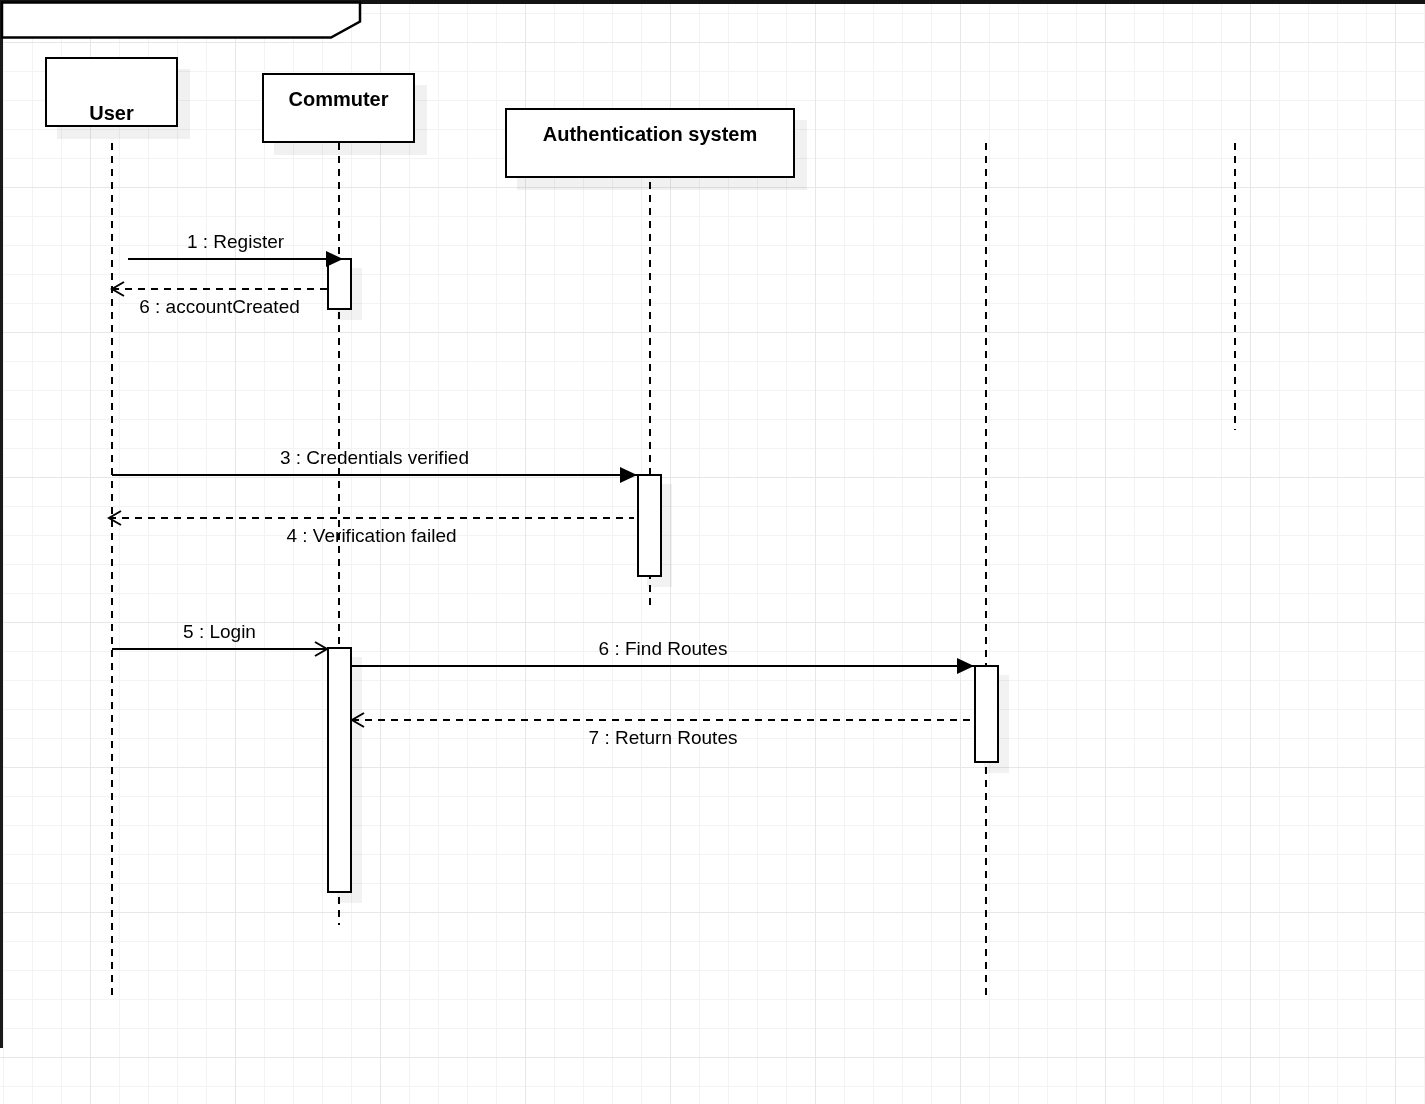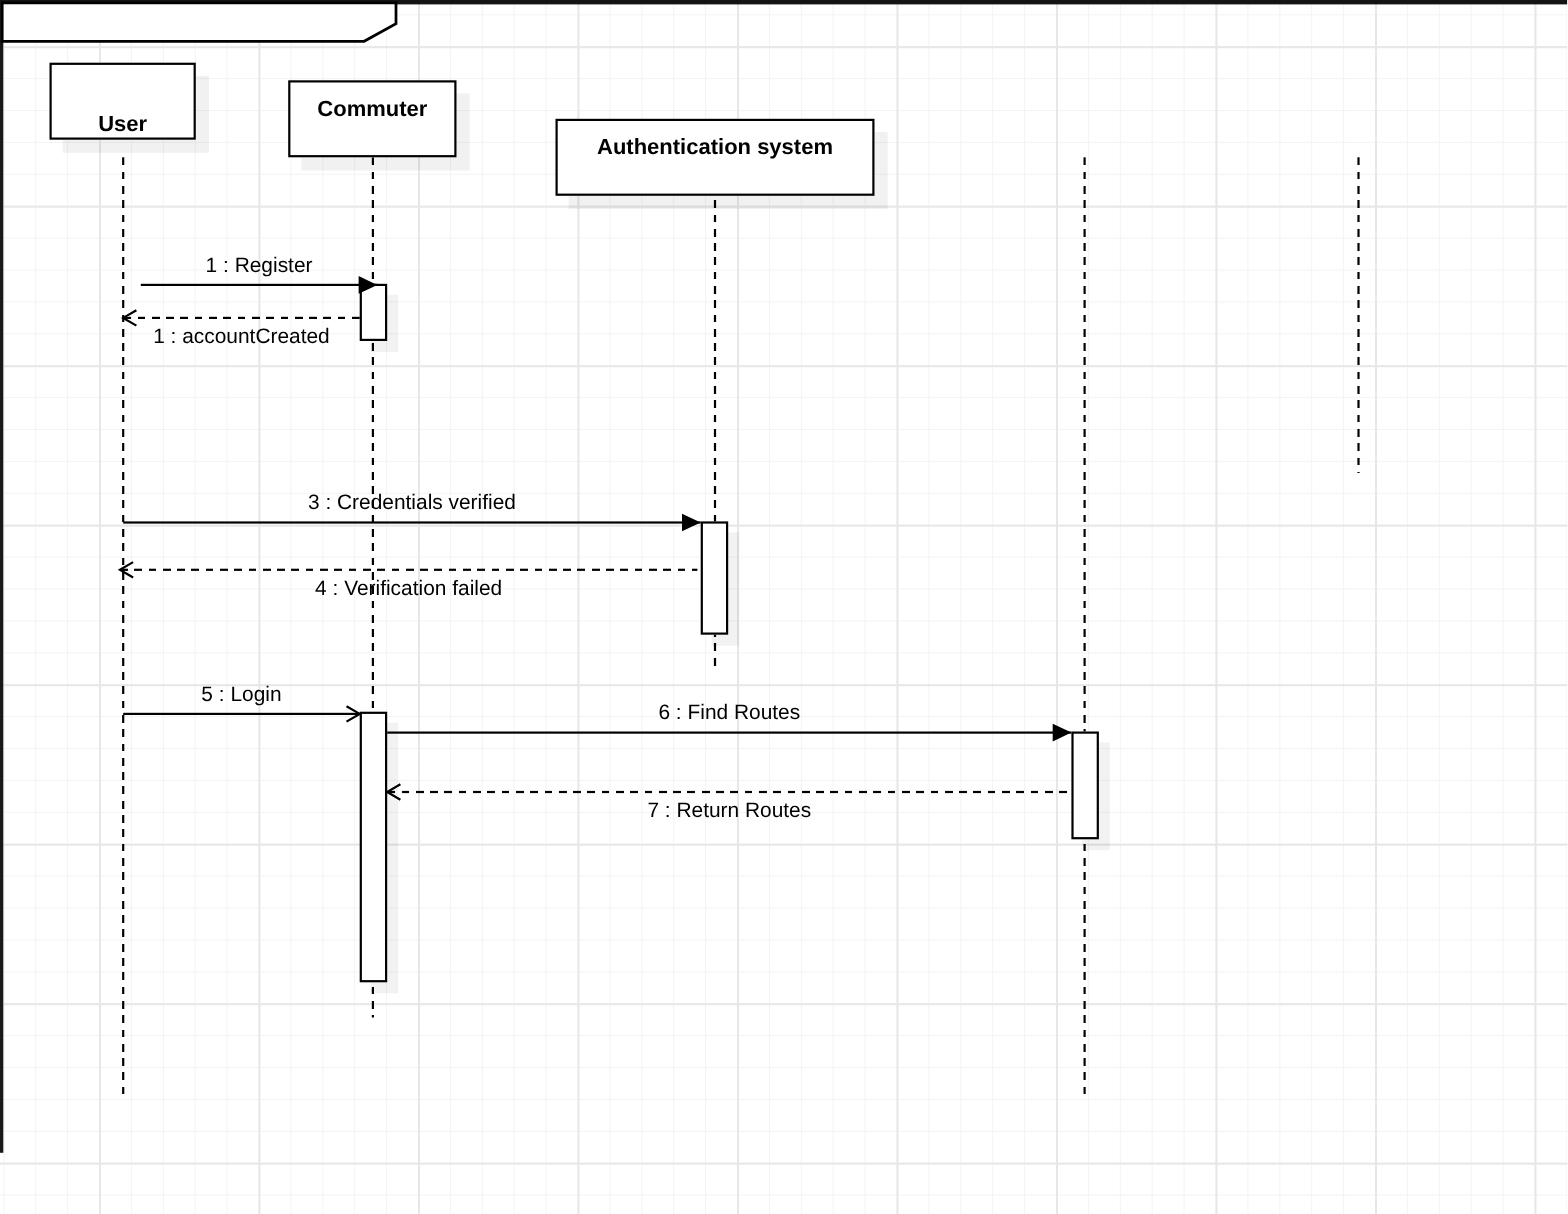--- a/index.html
+++ b/index.html
@@ -98,21 +98,21 @@
     <div class="line-solid"></div>
     <div class="arrow-filled-right"></div>
     <div class="label above">1 : Register</div>
   </div>
 
   <div class="msg" style="left:112px;top:288px;width:215px;">
     <div class="line-dashed"></div>
     <svg class="arrow-open left" viewBox="0 0 18 18">
       <polyline points="14,2 2,9 14,16" fill="none" stroke="#000" stroke-width="2"></polyline>
     </svg>
-    <div class="label below">1 : accountCreated</div>
+    <div class="label below">6 : accountCreated</div>
   </div>
 
   <div class="msg" style="left:112px;top:474px;width:525px;">
     <div class="line-solid"></div>
     <div class="arrow-filled-right"></div>
     <div class="label above">3 : Credentials verified</div>
   </div>
 
   <div class="msg" style="left:109px;top:517px;width:525px;">
     <div class="line-dashed"></div>

